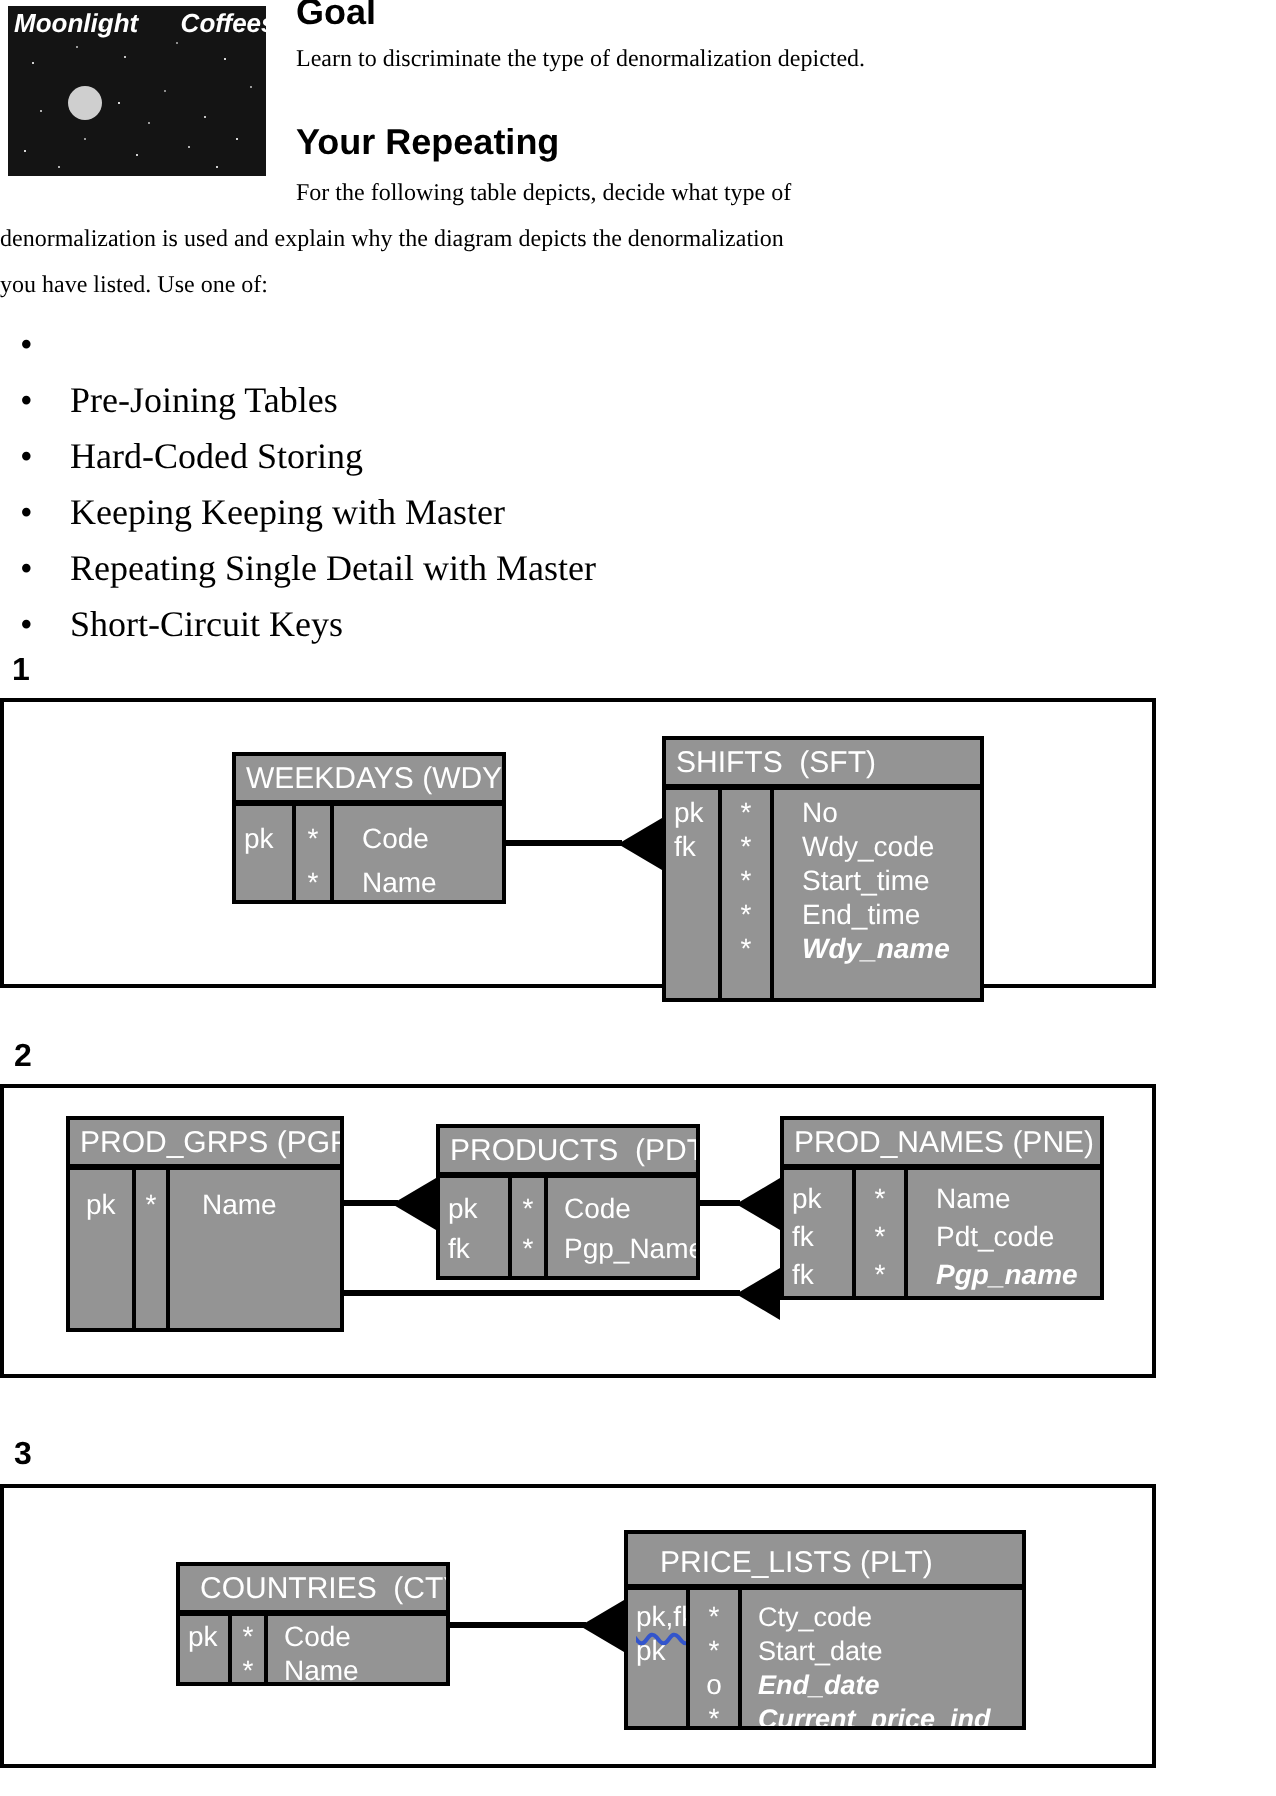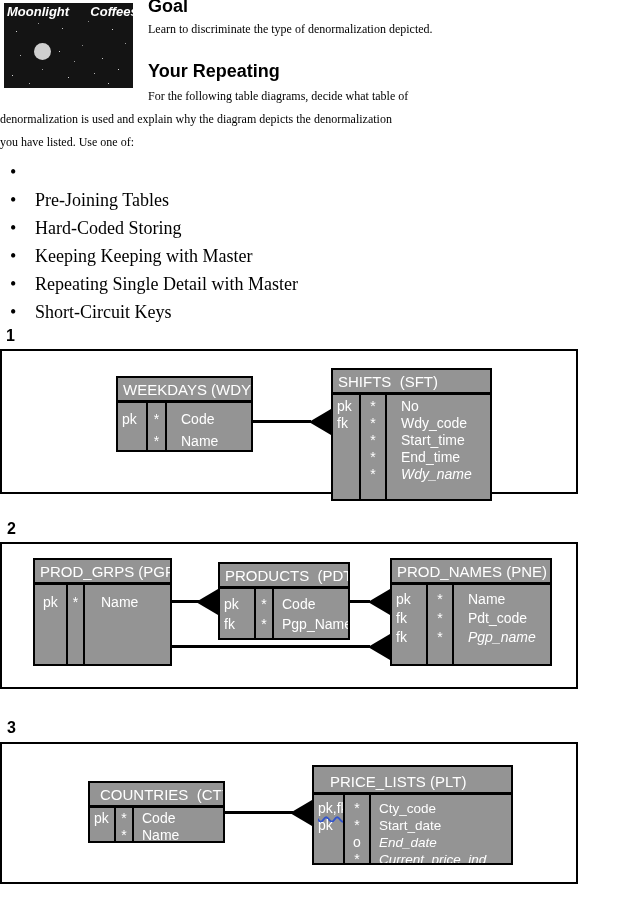--- a/index.html
+++ b/index.html
@@ -36,21 +36,21 @@
   .ertable{position:absolute;background:#949494;border:2px solid #000;box-sizing:border-box;
            display:flex;flex-direction:column;color:#fff;
            font-family:"Liberation Sans",sans-serif;font-size:14px;}
   .er-header{border-bottom:3px solid #000;font-size:15px;padding:3px 2px 2px 5px;white-space:pre;overflow:hidden;}
   .er-body{flex:1;display:flex;overflow:hidden;}
   .er-col{border-right:2px solid #000;box-sizing:border-box;overflow:hidden;}
   .er-col.name{flex:1;border-right:none;}
   .er-cell{white-space:pre;}
   .key .er-cell{padding-left:4px;}
   .opt .er-cell{text-align:center;}
-  .dv{font-style:italic;font-weight:normal;}
+  .dv{font-style:italic;font-weight:bold;}
   .sq{text-decoration:underline wavy #3355cc 1.5px;text-underline-offset:3px;}
 
   
   .t-wdy .er-col{padding-top:5px;} .t-wdy .er-cell{line-height:22px;} .t-wdy .name .er-cell{padding-left:14px;}
   .t-sft .er-col{padding-top:3px;} .t-sft .er-cell{line-height:17px;} .t-sft .name .er-cell{padding-left:14px;}
   .t-pgp .er-col{padding-top:6px;} .t-pgp .er-cell{line-height:22px;} .t-pgp .name .er-cell{padding-left:16px;} .t-pgp .key .er-cell{padding-left:8px;}
   .t-pdt .er-col{padding-top:5px;} .t-pdt .er-cell{line-height:20px;} .t-pdt .name .er-cell{padding-left:8px;}
   .t-pne .er-col{padding-top:5px;} .t-pne .er-cell{line-height:19px;} .t-pne .name .er-cell{padding-left:14px;}
   .t-cty .er-col{padding-top:2px;} .t-cty .er-cell{line-height:17px;} .t-cty .name .er-cell{padding-left:8px;} .t-cty .er-header{padding-left:10px;}
   .t-plt .er-col{padding-top:5px;} .t-plt .er-cell{line-height:17px;} .t-plt .name .er-cell{padding-left:8px;font-size:13.5px;} .t-plt .er-header{padding:6px 2px 2px 16px;}
@@ -67,21 +67,21 @@
 
   <div id="logo" class="abs">
     <span class="stars"></span>
     <span class="moon"></span>
     <span class="title">Moonlight  Coffees</span>
   </div>
 
   <div class="abs h-sans" style="left:148px;top:-4px;">Goal</div>
   <div class="abs serif" style="left:148px;top:22px;">Learn to discriminate the type of denormalization depicted.</div>
   <div class="abs h-sans" style="left:148px;top:61px;">Your Repeating</div>
-  <div class="abs serif" style="left:148px;top:89px;">For the following table diagrams, decide what table of</div>
+  <div class="abs serif" style="left:148px;top:89px;">For the following table depicts, decide what type of</div>
   <div class="abs serif" style="left:0px;top:135px;">you have listed. Use one of:</div>
   <div class="abs serif" style="left:0px;top:112px;">denormalization is used and explain why the diagram depicts the denormalization</div>
 
   <div class="bullet-row" style="top:162px;">
     <span class="dot">•</span>
   </div>
   <div class="bullet-row" style="top:190px;">
     <span class="dot">•</span>
     <span class="txt">Pre-Joining Tables</span>
   </div>
@@ -182,21 +182,21 @@
         <div class="er-cell">*</div>
         <div class="er-cell">*</div>
       </div>
       <div class="er-col name">
         <div class="er-cell">Code</div>
         <div class="er-cell">Pgp_Name</div>
       </div>
     </div>
   </div>
 
-  <div class="ertable t-pne" style="left:390px;top:558px;width:162px;height:108px;">
+  <div class="ertable t-pne" style="left:390px;top:558px;width:162px;height:92px;">
     <div class="er-header">PROD_NAMES (PNE)</div>
     <div class="er-body">
       <div class="er-col key" style="width:36px;">
         <div class="er-cell">pk</div>
         <div class="er-cell">fk</div>
         <div class="er-cell">fk</div>
       </div>
       <div class="er-col opt" style="width:26px;">
         <div class="er-cell">*</div>
         <div class="er-cell">*</div>

